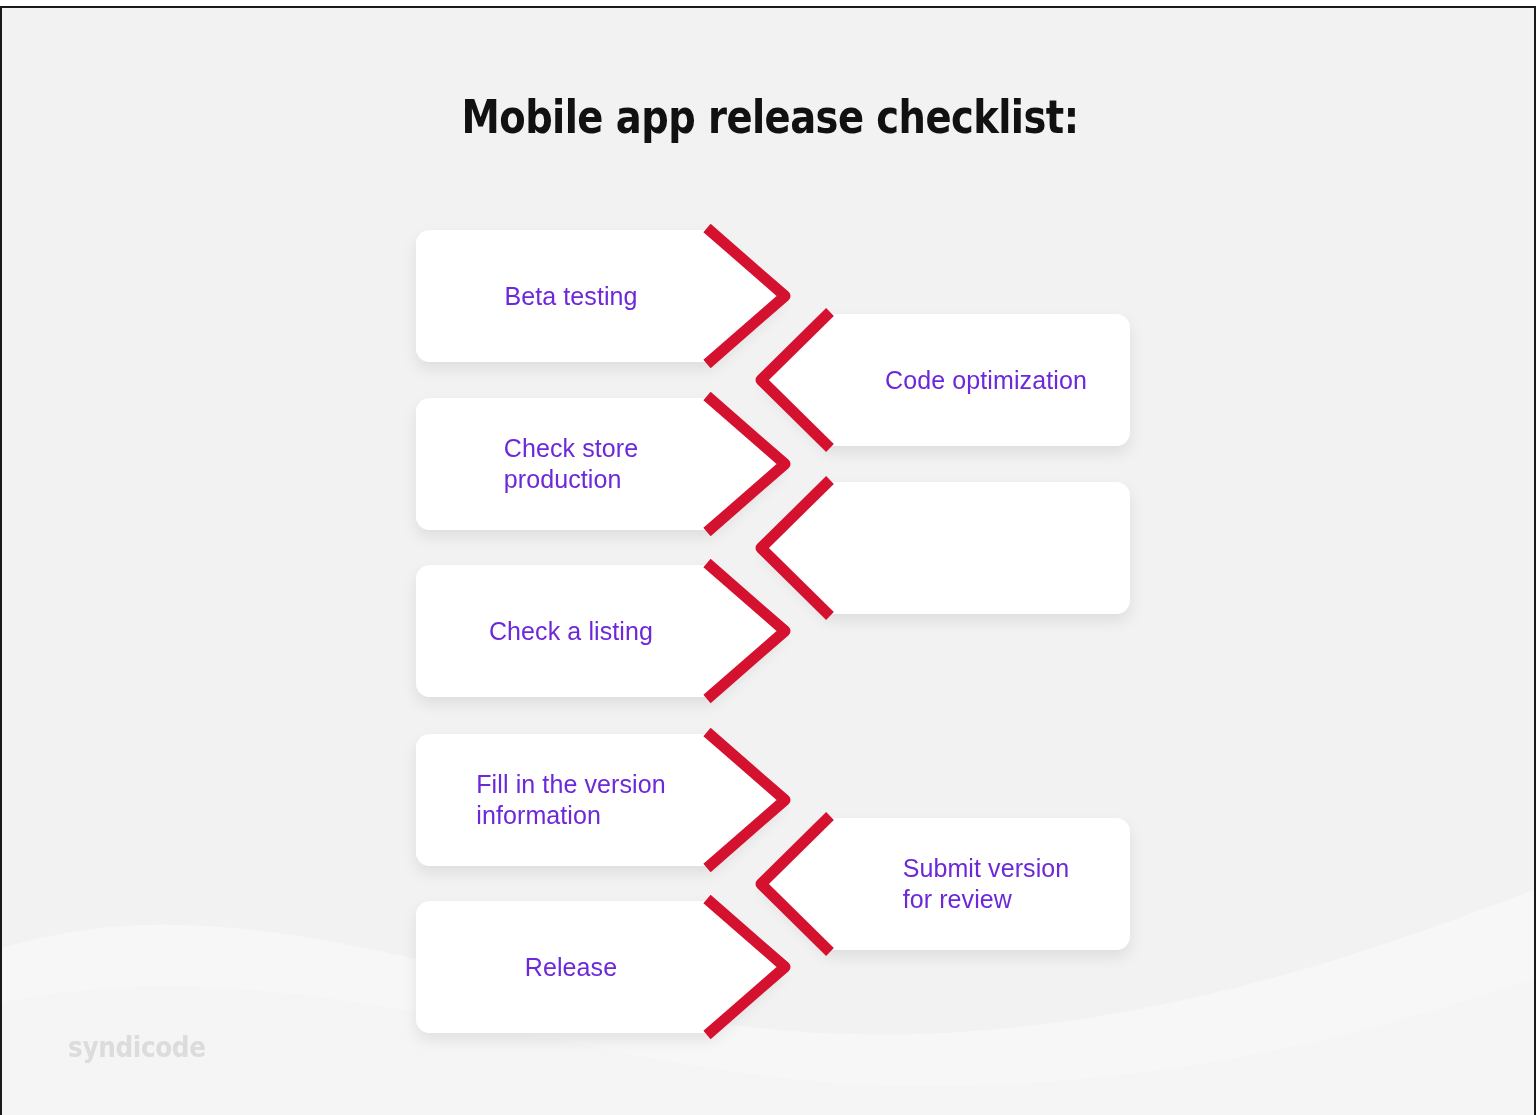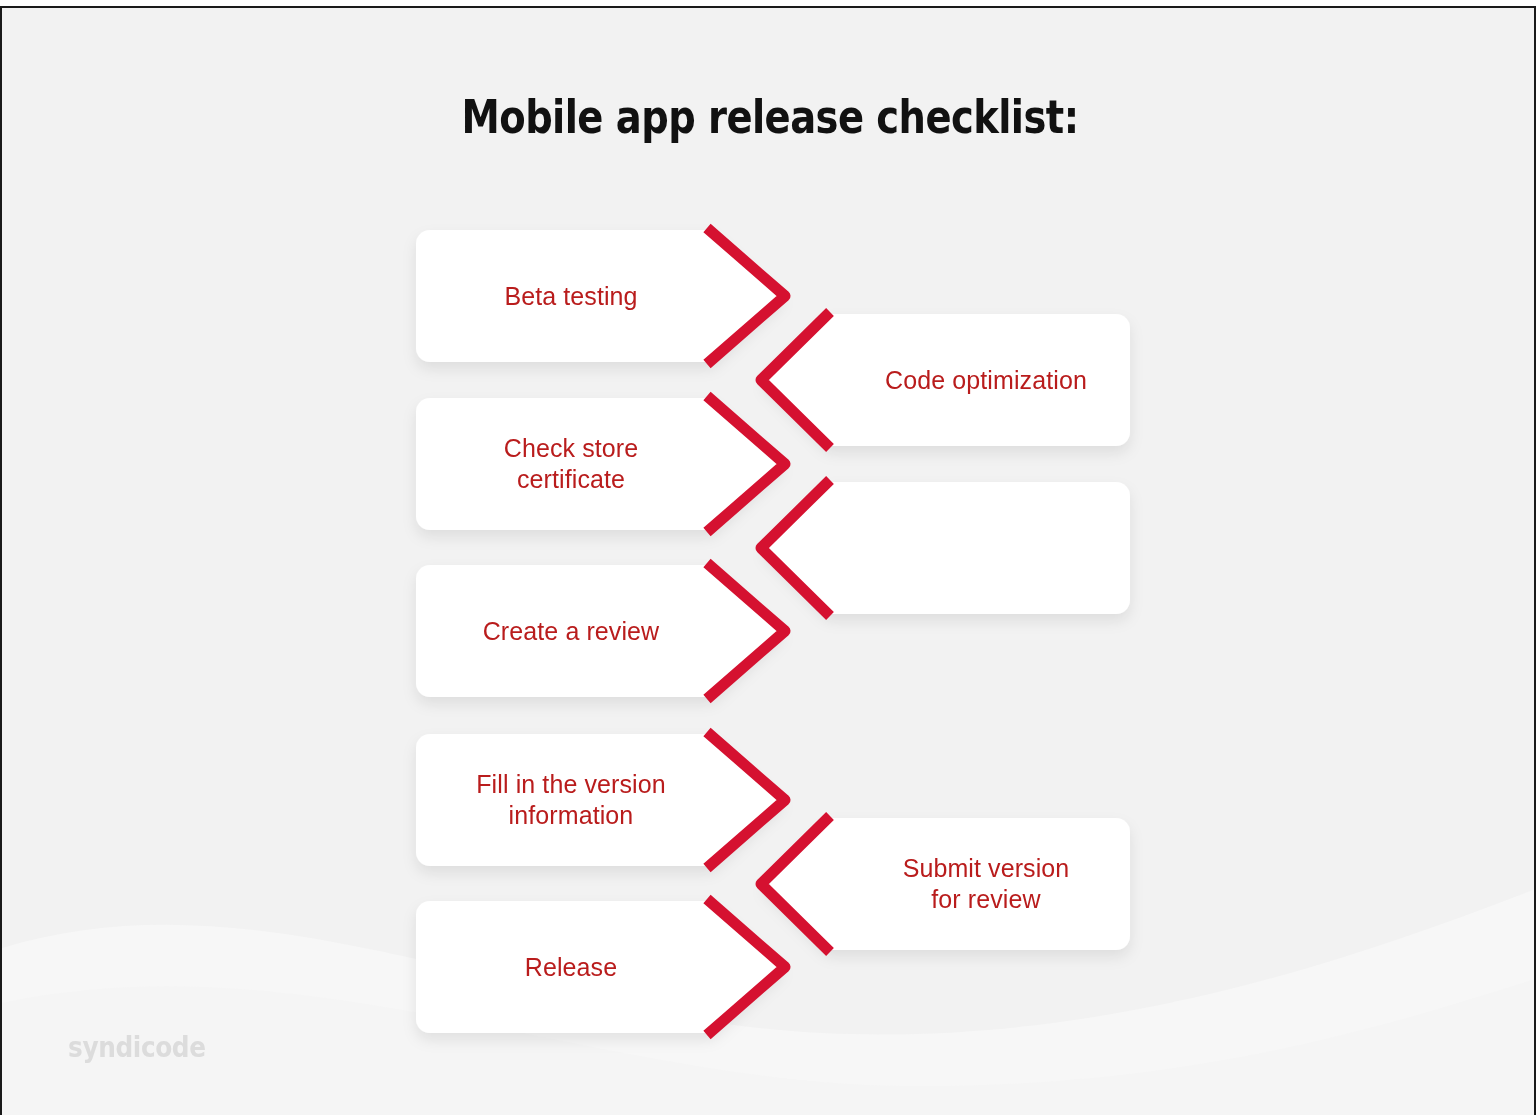--- a/index.html
+++ b/index.html
@@ -71,24 +71,24 @@
     overflow: visible;
   }
 
   .step-label {
     position: absolute;
     top: 0;
     height: 132px;
     display: flex;
     align-items: center;
     justify-content: center;
-    text-align: center;
+    text-align: left;
     font-size: 25px;
     line-height: 1.24;
-    color: #b91c1c;
+    color: #6d28d9;
     letter-spacing: 0.1px;
     white-space: pre-line;
     font-family: "Liberation Sans", sans-serif;
   }
   .step.left  .step-label { left: 10px;  width: 290px; }
   .step.right .step-label { left: 86px;  width: 300px; }
 
   
   .logo {
     position: absolute;
@@ -143,36 +143,36 @@
       </svg>
       <div class="step-label">Code optimization</div>
     </div>
 
     <div class="step left" style="top:390px;">
       <svg viewBox="0 0 380 132">
         <path filter="url(#sh1)" d="M14 0 H 296 L 368 66 L 296 132 H 14 A 14 14 0 0 1 0 118 V 14 A 14 14 0 0 1 14 0 Z" fill="#ffffff"></path>
         <path d="M291 -2 L 369 66 L 291 134" fill="none" stroke="#D51130" stroke-width="11" stroke-linejoin="round" stroke-linecap="butt"></path>
       </svg>
       <div class="step-label">Check store
-certificate</div>
+production</div>
     </div>
 
     <div class="step right" style="top:474px;">
       <svg viewBox="0 0 380 132">
         <path filter="url(#sh2)" d="M78 0 H 366 A 14 14 0 0 1 380 14 V 118 A 14 14 0 0 1 366 132 H 78 L 12 66 Z" fill="#ffffff"></path>
         <path d="M80 -2 L 11 66 L 80 134" fill="none" stroke="#D51130" stroke-width="11" stroke-linejoin="round" stroke-linecap="butt"></path>
       </svg>
     </div>
 
     <div class="step left" style="top:557px;">
       <svg viewBox="0 0 380 132">
         <path filter="url(#sh1)" d="M14 0 H 296 L 368 66 L 296 132 H 14 A 14 14 0 0 1 0 118 V 14 A 14 14 0 0 1 14 0 Z" fill="#ffffff"></path>
         <path d="M291 -2 L 369 66 L 291 134" fill="none" stroke="#D51130" stroke-width="11" stroke-linejoin="round" stroke-linecap="butt"></path>
       </svg>
-      <div class="step-label">Create a review</div>
+      <div class="step-label">Check a listing</div>
     </div>
 
 
     <div class="step left" style="top:726px;">
       <svg viewBox="0 0 380 132">
         <path filter="url(#sh1)" d="M14 0 H 296 L 368 66 L 296 132 H 14 A 14 14 0 0 1 0 118 V 14 A 14 14 0 0 1 14 0 Z" fill="#ffffff"></path>
         <path d="M291 -2 L 369 66 L 291 134" fill="none" stroke="#D51130" stroke-width="11" stroke-linejoin="round" stroke-linecap="butt"></path>
       </svg>
       <div class="step-label">Fill in the version
 information</div>

